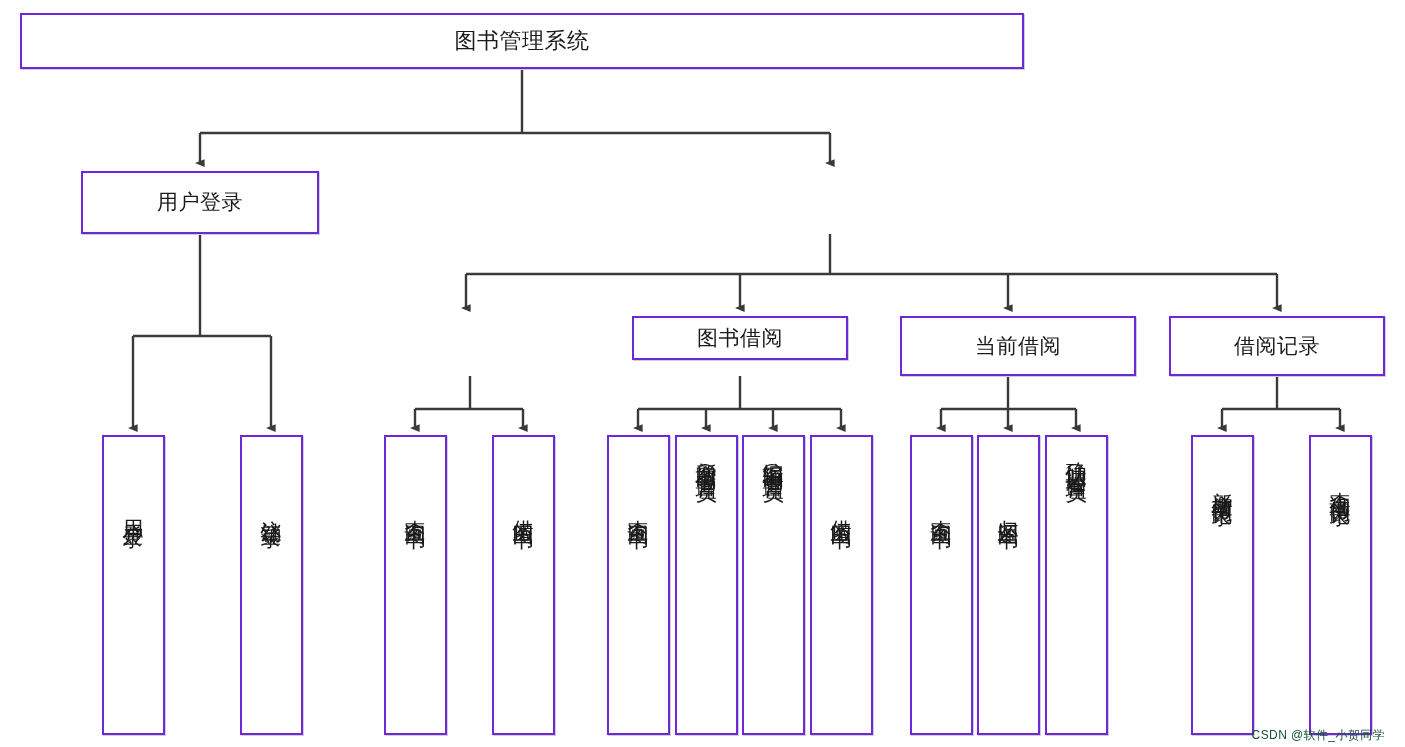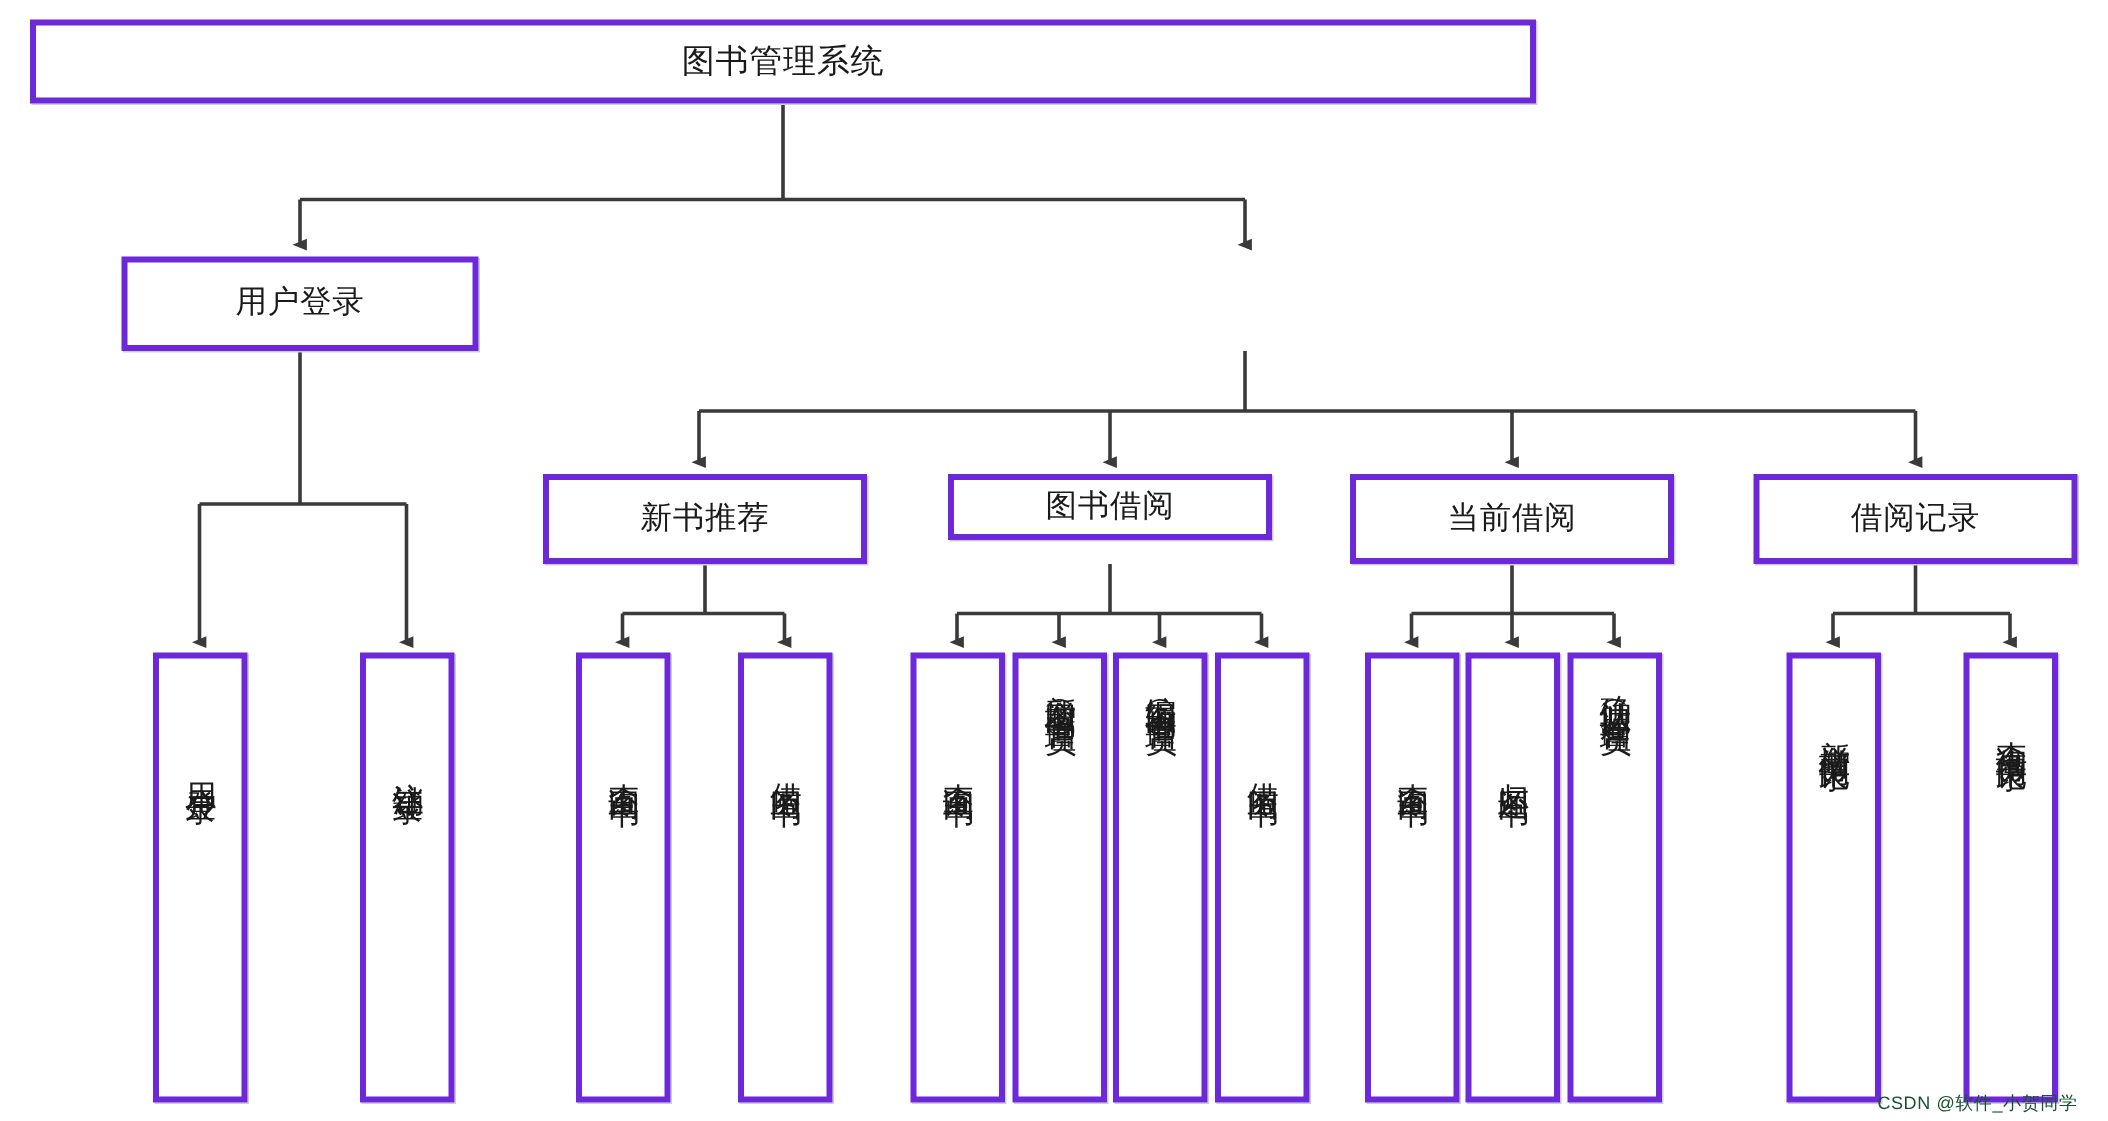--- a/index.html
+++ b/index.html
@@ -24,21 +24,21 @@
     left: 0;
     top: 0;
     width: 1405px;
     height: 747px;
     display: block;
   }
   .node-box {
     position: absolute;
     box-sizing: border-box;
     background: #ffffff;
-    border: 4px solid #6d28d9;
+    border: 2px solid #6d28d9;
     box-shadow: 1px 1px 0 0 #cfcfcf;
     display: flex;
     align-items: center;
     justify-content: center;
     overflow: hidden;
   }
   .node-label {
     color: #1a1a1a;
     line-height: 1.18;
     white-space: nowrap;
@@ -130,29 +130,26 @@
 
   <div class="node-box horizontal root" style="left:20px; top:13px; width:1004px; height:56px;">
     <span class="node-label">图书管理系统</span>
   </div>
 
   <div class="node-box horizontal" style="left:81px; top:171px; width:238px; height:63px;">
     <span class="node-label">用户登录</span>
   </div>
 
 
-  <div class="node-box horizontal" style="left:362px; top:316px; width:216px; height:60px;">
-    <span class="node-label">新书推荐</span>
-  </div>
 
   <div class="node-box horizontal" style="left:632px; top:316px; width:216px; height:44px;">
     <span class="node-label">图书借阅</span>
   </div>
 
-  <div class="node-box horizontal" style="left:900px; top:316px; width:216px; height:60px;">
+  <div class="node-box horizontal" style="left:900px; top:316px; width:236px; height:60px;">
     <span class="node-label">当前借阅</span>
   </div>
 
   <div class="node-box horizontal" style="left:1169px; top:316px; width:216px; height:60px;">
     <span class="node-label">借阅记录</span>
   </div>
 
   <div class="node-box vertical" style="left:102px; top:435px; width:63px; height:300px; padding-top:66px;">
     <span class="node-label">用户登录</span>
   </div>

